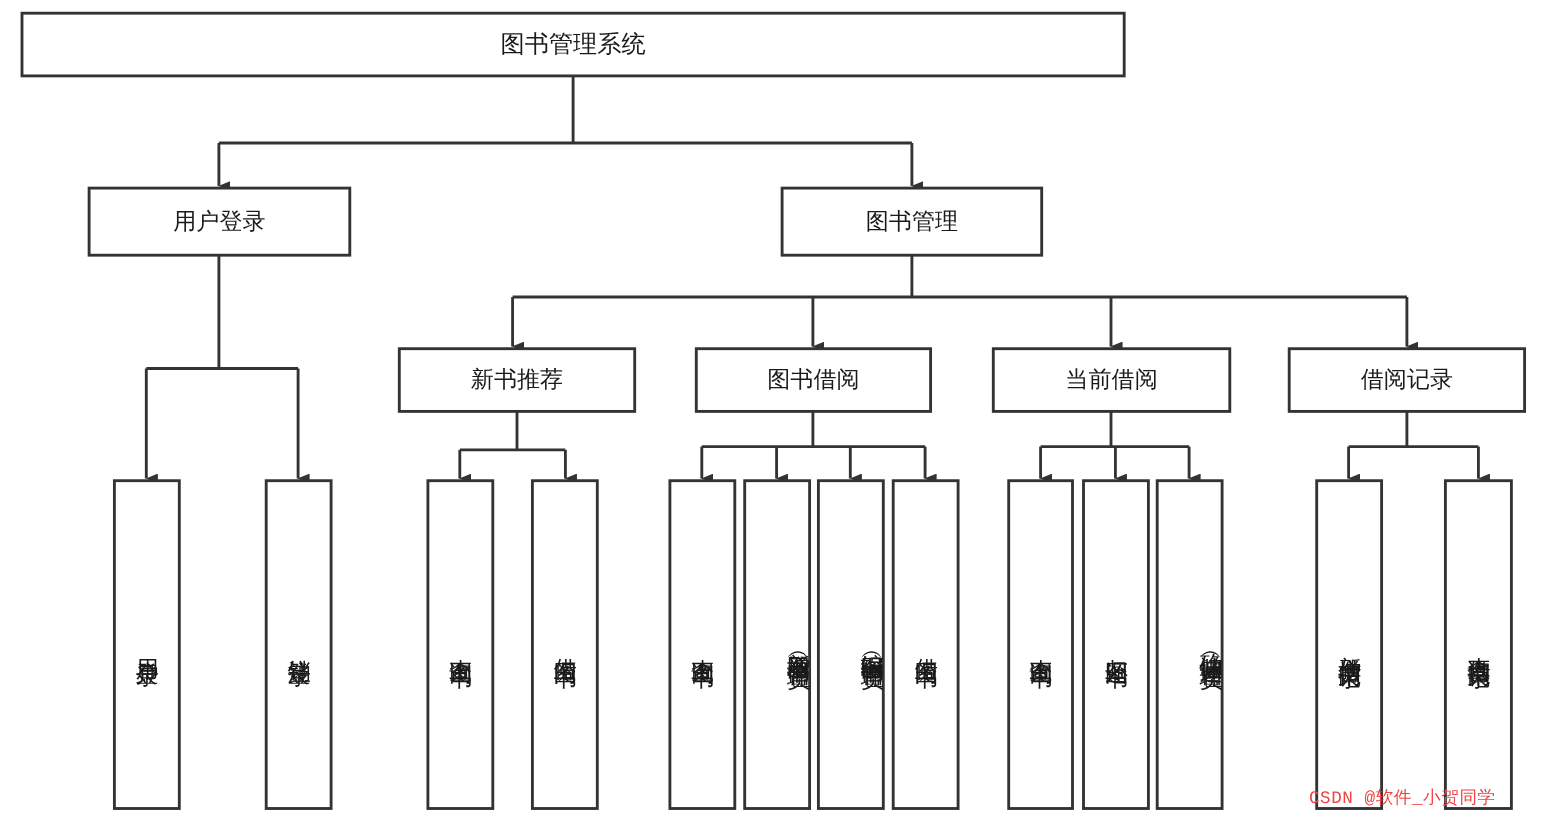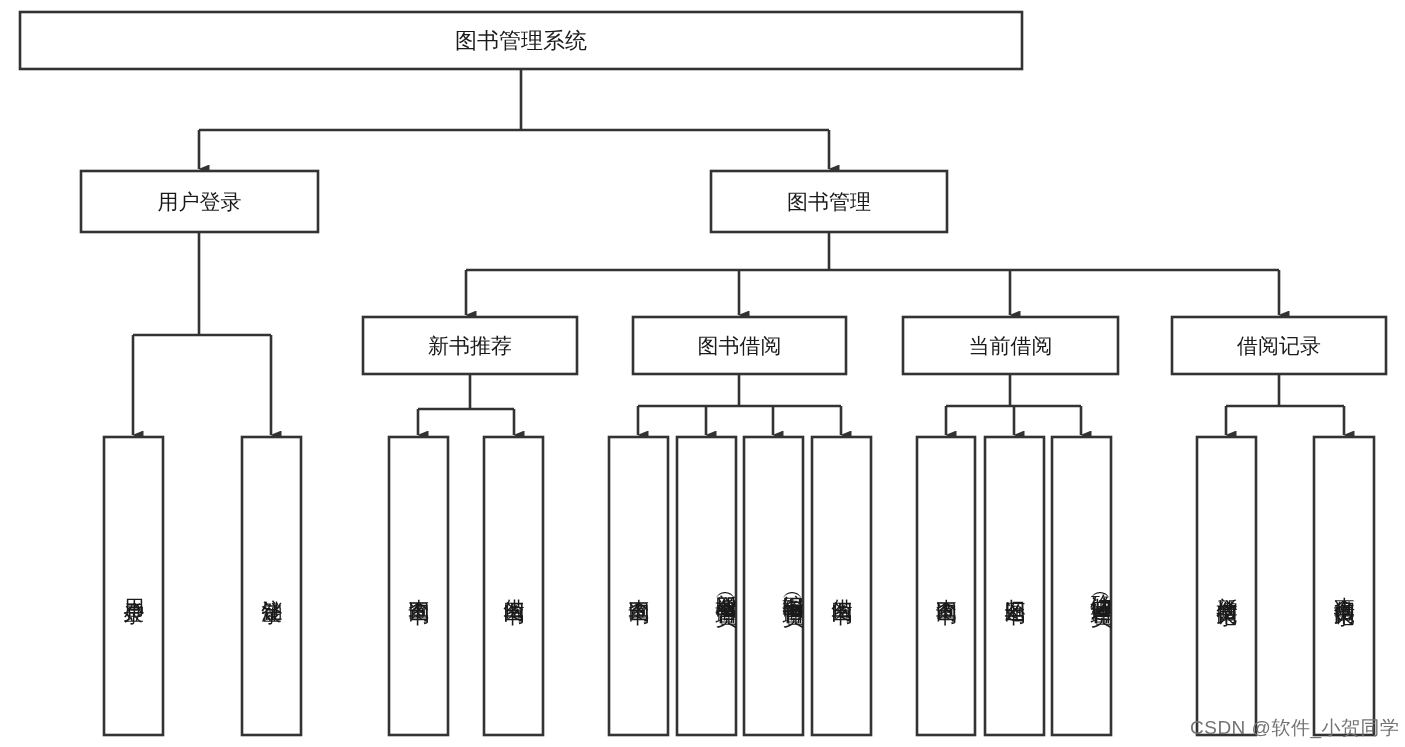--- a/index.html
+++ b/index.html
@@ -71,23 +71,23 @@
     align-items: flex-start;
     justify-content: center;
     white-space: nowrap;
     pointer-events: none;
   }
   .leaf-label.center {
     align-items: center;
   }
   .watermark {
     position: absolute;
-    font-family: Liberation Sans, sans-serif;
-    font-size: 19px;
-    color: #737373;
+    font-family: Liberation Mono, monospace;
+    font-size: 16px;
+    color: #ef4444;
     white-space: nowrap;
     letter-spacing: 0.5px;
   }
 </style>
 </head>
 <body>
 
 <div id="diagram-root">
 
   <svg class="diagram-canvas" viewBox="0 0 1405 747">

